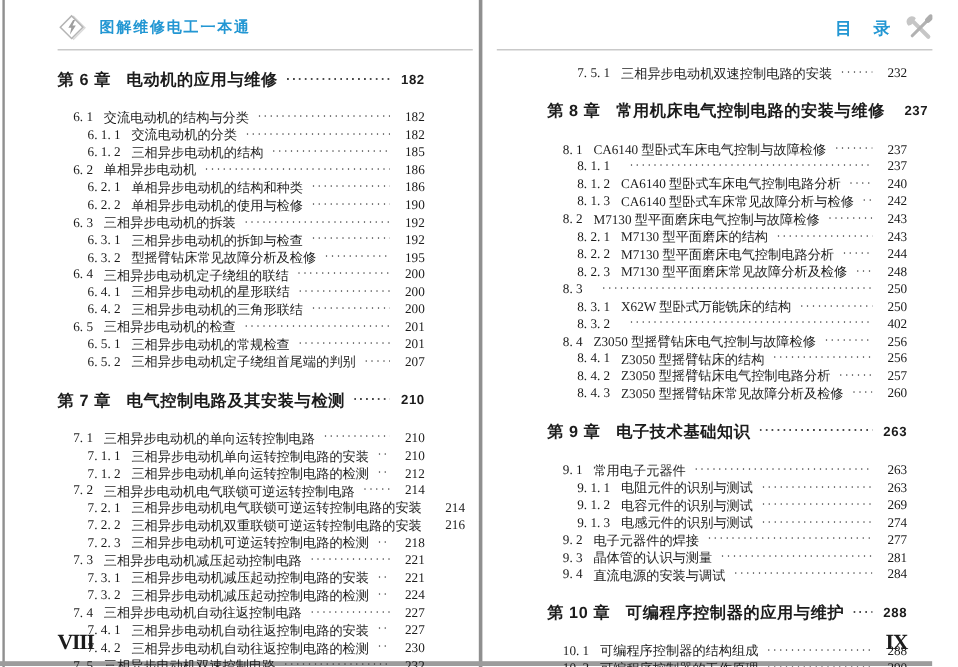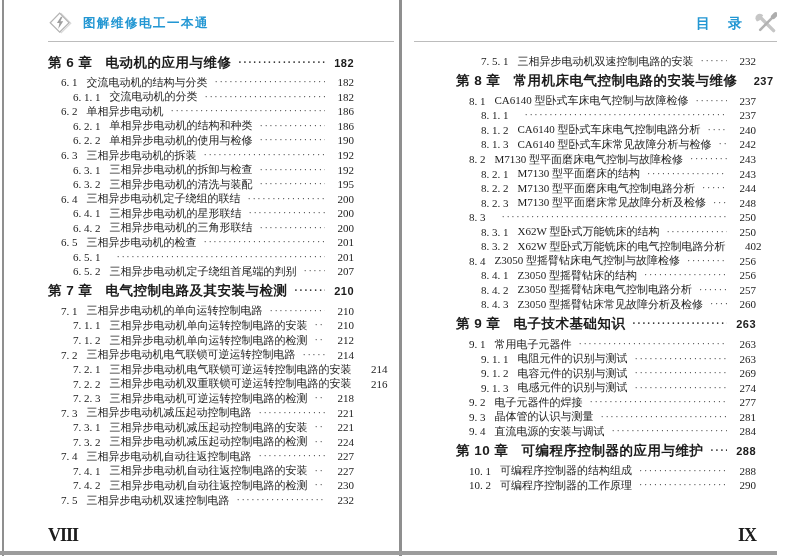--- a/index.html
+++ b/index.html
@@ -29,21 +29,21 @@
   .toc-heading{color:var(--accent,#2397d3);font-weight:bold;font-size:14px;letter-spacing:2px;}
   .icon-box{display:inline-flex;align-items:center;justify-content:center;}
 
   .toc{margin-top:12px;}
   .toc-row{display:flex;align-items:center;height:14.55px;font-size:11px;}
   .toc-row .num{white-space:pre;margin-right:9px;}
   .toc-row .title{white-space:pre;}
   .toc-row.level-1{padding-left:13px;}
   .toc-row.level-2{padding-left:25px;}
   .toc-row.chapter{
-    height:17px;margin:4px 0;font-size:13.5px;font-weight:bold;
+    height:17px;margin:16px 0;font-size:13.5px;font-weight:bold;
     font-family:"Liberation Sans","DejaVu Sans",sans-serif;letter-spacing:.5px;
   }
   .toc-row.chapter .num{margin-right:13px;}
   .leader{
     flex:1;overflow:hidden;white-space:nowrap;align-self:center;
     margin:0 4px 0 7px;color:#3a3a3a;font-size:10px;letter-spacing:1.6px;line-height:1;
   }
   .leader::after{content:"····························································································································";}
   .pg{min-width:25px;text-align:right;font-size:11px;}
 
@@ -83,20 +83,26 @@
       <span class="title">交流电动机的结构与分类</span>
       <span class="leader"></span>
       <span class="pg">182</span>
     </div>
         <div class="toc-row level-2">
       <span class="num">6. 1. 1</span>
       <span class="title">交流电动机的分类</span>
       <span class="leader"></span>
       <span class="pg">182</span>
     </div>
+        <div class="toc-row level-2">
+      <span class="num">6. 1. 2</span>
+      <span class="title">三相异步电动机的结构</span>
+      <span class="leader"></span>
+      <span class="pg">185</span>
+    </div>
         <div class="toc-row level-1">
       <span class="num">6. 2</span>
       <span class="title">单相异步电动机</span>
       <span class="leader"></span>
       <span class="pg">186</span>
     </div>
         <div class="toc-row level-2">
       <span class="num">6. 2. 1</span>
       <span class="title">单相异步电动机的结构和种类</span>
       <span class="leader"></span>
@@ -115,21 +121,21 @@
       <span class="pg">192</span>
     </div>
         <div class="toc-row level-2">
       <span class="num">6. 3. 1</span>
       <span class="title">三相异步电动机的拆卸与检查</span>
       <span class="leader"></span>
       <span class="pg">192</span>
     </div>
         <div class="toc-row level-2">
       <span class="num">6. 3. 2</span>
-      <span class="title">三相异步电动机的清洗与装配</span>
+      <span class="title">型摇臂钻床常见故障分析及检修</span>
       <span class="leader"></span>
       <span class="pg">195</span>
     </div>
         <div class="toc-row level-1">
       <span class="num">6. 4</span>
       <span class="title">三相异步电动机定子绕组的联结</span>
       <span class="leader"></span>
       <span class="pg">200</span>
     </div>
         <div class="toc-row level-2">
@@ -145,20 +151,21 @@
       <span class="pg">200</span>
     </div>
         <div class="toc-row level-1">
       <span class="num">6. 5</span>
       <span class="title">三相异步电动机的检查</span>
       <span class="leader"></span>
       <span class="pg">201</span>
     </div>
         <div class="toc-row level-2">
       <span class="num">6. 5. 1</span>
+      <span class="title">三相异步电动机的常规检查</span>
       <span class="leader"></span>
       <span class="pg">201</span>
     </div>
         <div class="toc-row level-2">
       <span class="num">6. 5. 2</span>
       <span class="title">三相异步电动机定子绕组首尾端的判别</span>
       <span class="leader"></span>
       <span class="pg">207</span>
     </div>
         <div class="toc-row level-0 chapter">
@@ -333,21 +340,20 @@
       <span class="pg">250</span>
     </div>
         <div class="toc-row level-2">
       <span class="num">8. 3. 1</span>
       <span class="title">X62W 型卧式万能铣床的结构</span>
       <span class="leader"></span>
       <span class="pg">250</span>
     </div>
         <div class="toc-row level-2">
       <span class="num">8. 3. 2</span>
-      <span class="title">X62W 型卧式万能铣床的电气控制电路分析</span>
       <span class="leader"></span>
       <span class="pg">402</span>
     </div>
         <div class="toc-row level-1">
       <span class="num">8. 4</span>
       <span class="title">Z3050 型摇臂钻床电气控制与故障检修</span>
       <span class="leader"></span>
       <span class="pg">256</span>
     </div>
         <div class="toc-row level-2">

